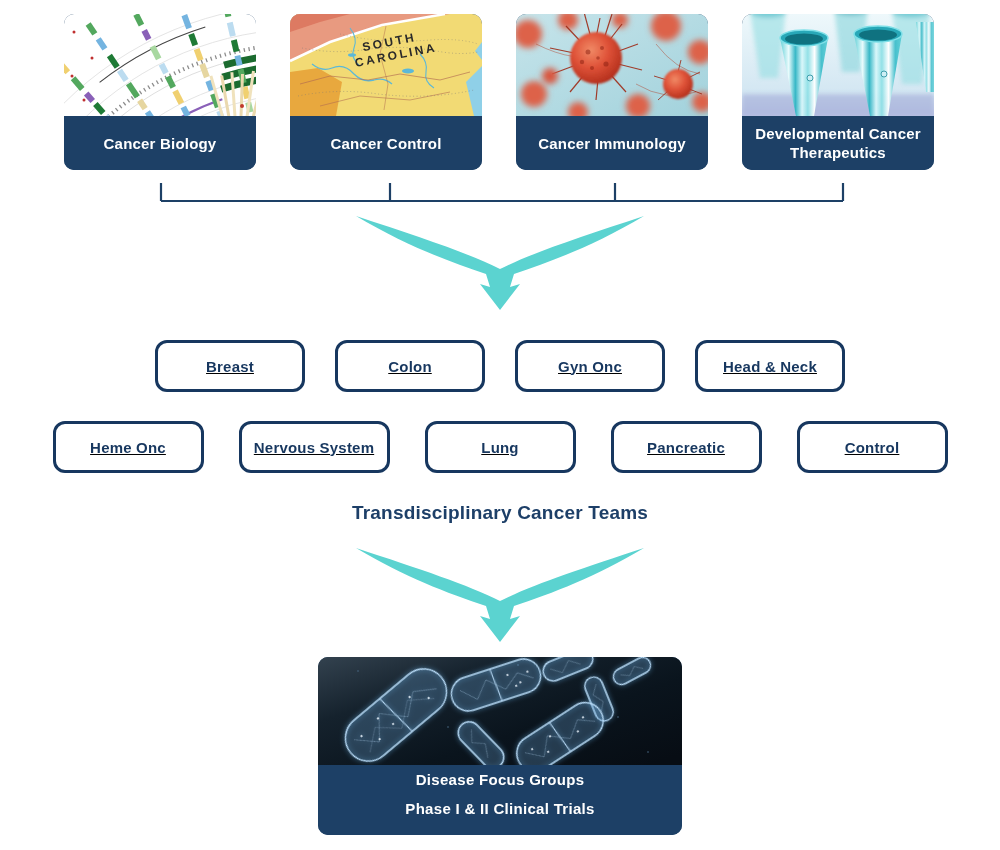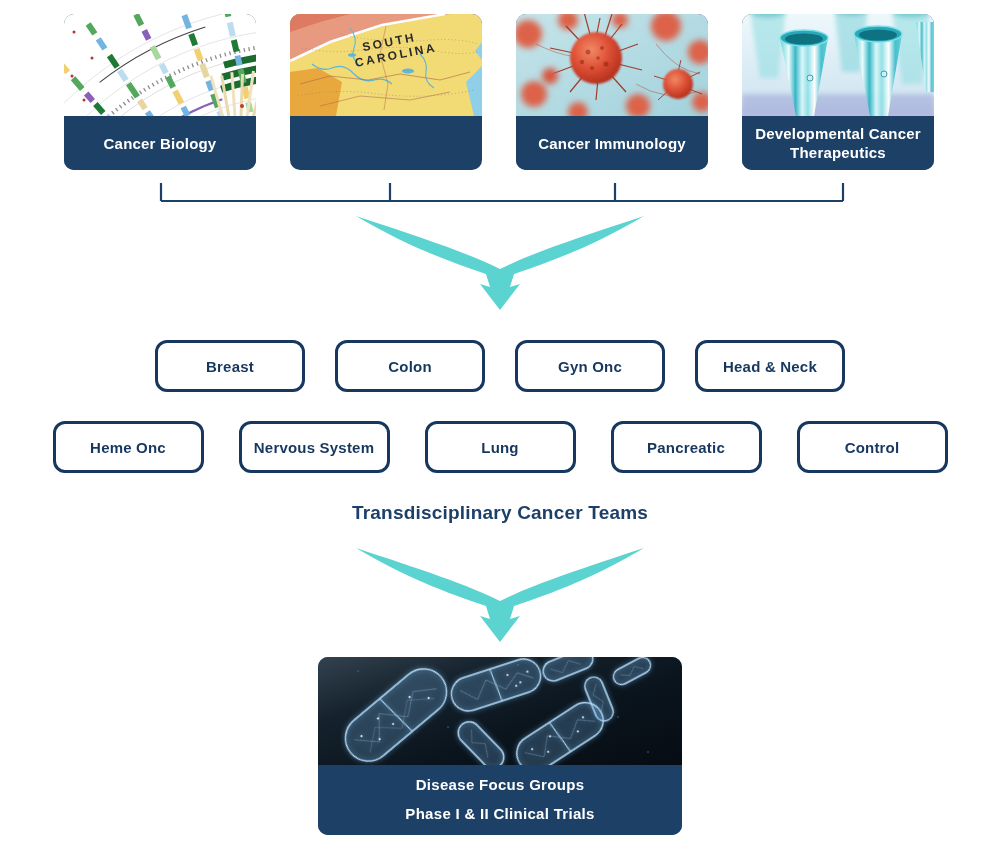--- a/index.html
+++ b/index.html
@@ -16,39 +16,39 @@
 
   
   .bracket{position:absolute;left:159px;top:183px;}
 
   
   .merge-arrow{position:absolute;width:300px;height:102px;}
   #arrow-top{left:350px;top:213px;}
   #arrow-bottom{left:350px;top:545px;}
 
   
-  .team-row{position:absolute;left:0;right:0;display:flex;justify-content:center;}
+  .team-row{position:absolute;left:0;right:0;display:flex;justify-content:center;text-decoration:underline;}
   #team-row-1{top:340px;gap:30px;}
   #team-row-2{top:421px;gap:35px;}
   .tbox{box-sizing:border-box;height:52px;border:3px solid #17375f;border-radius:12px;background:#fff;
     display:flex;align-items:center;justify-content:center;font-weight:bold;font-size:15px;color:#17375f;letter-spacing:.2px;}
   #team-row-1 .tbox{width:150px;}
   #team-row-2 .tbox{width:151px;}
 
   
   .teams-heading{position:absolute;top:502px;left:0;right:0;text-align:center;
     font-size:19px;font-weight:bold;color:#1d3f68;letter-spacing:.2px;}
 
   
   .outcome-card{position:absolute;left:318px;top:657px;width:364px;height:178px;border-radius:10px;
     overflow:hidden;display:flex;flex-direction:column;background:#1d4066;}
   .outcome-img{flex:0 0 108px;height:108px;}
   .outcome-img svg{display:block;width:100%;height:100%;}
   .outcome-label{flex:1;background:#1d4066;color:#fff;text-align:center;font-weight:600;font-size:15px;
-    line-height:29px;padding-top:5px;letter-spacing:.3px;}
+    line-height:29px;letter-spacing:.3px;}
 </style>
 </head>
 <body>
 
 <div id="page">
 
   <div class="cards-row">
 
     <div class="pcard">
       <div class="pcard-img">
@@ -196,20 +196,21 @@
           <path d="M96,12 L90,40 L98,70 L94,96" fill="none" stroke="#b06a50" stroke-width="0.7" opacity="0.7"></path>
           <path d="M12,34 q30,6 60,2 q40,-6 80,2 q20,3 36,0" fill="none" stroke="#777" stroke-width="0.6" stroke-dasharray="1 2.5" opacity="0.8"></path>
           <path d="M8,82 q40,-8 80,-2 q50,6 96,-4" fill="none" stroke="#777" stroke-width="0.6" stroke-dasharray="1 2.5" opacity="0.8"></path>
           <path d="M50,20 q40,10 90,6 q30,-2 48,4" fill="none" stroke="#777" stroke-width="0.6" stroke-dasharray="1 2.5" opacity="0.7"></path>
           <g transform="translate(100,32) rotate(-11)" fill="#2a2a2a" font-size="12" font-weight="bold" letter-spacing="2.5" text-anchor="middle">
             <text x="0" y="0">SOUTH</text>
             <text x="4" y="14">CAROLINA</text>
           </g>
         </svg>
       </div>
+      <div class="pcard-label">Cancer Control</div>
     </div>
 
     <div class="pcard">
       <div class="pcard-img">
         <svg viewBox="0 0 192 102" preserveAspectRatio="none">
           <defs>
             <linearGradient id="immBg" x1="0" y1="0" x2="1" y2="1">
               <stop offset="0" stop-color="#c6e4ea"></stop>
                 <stop offset="1" stop-color="#a2d2dc"></stop>
             </linearGradient>

